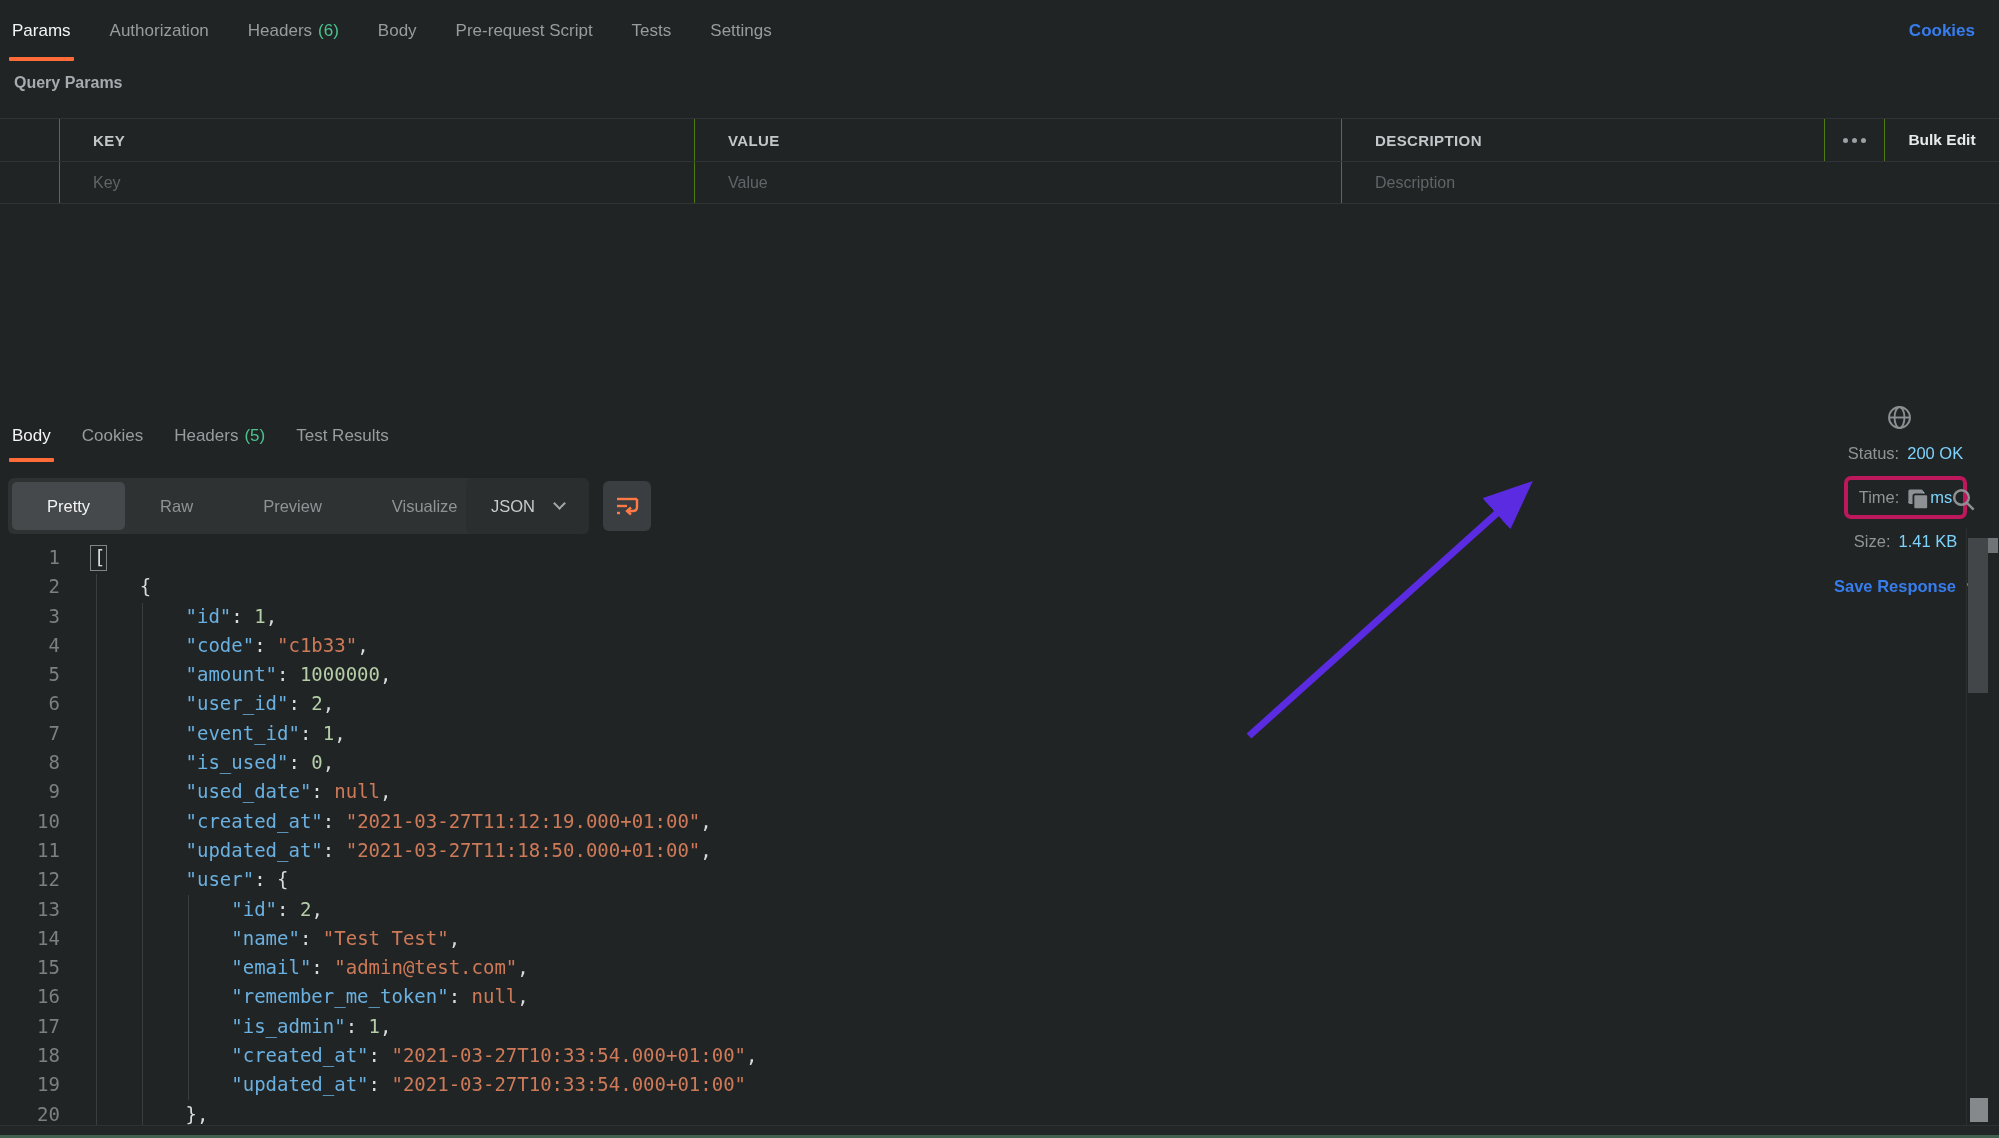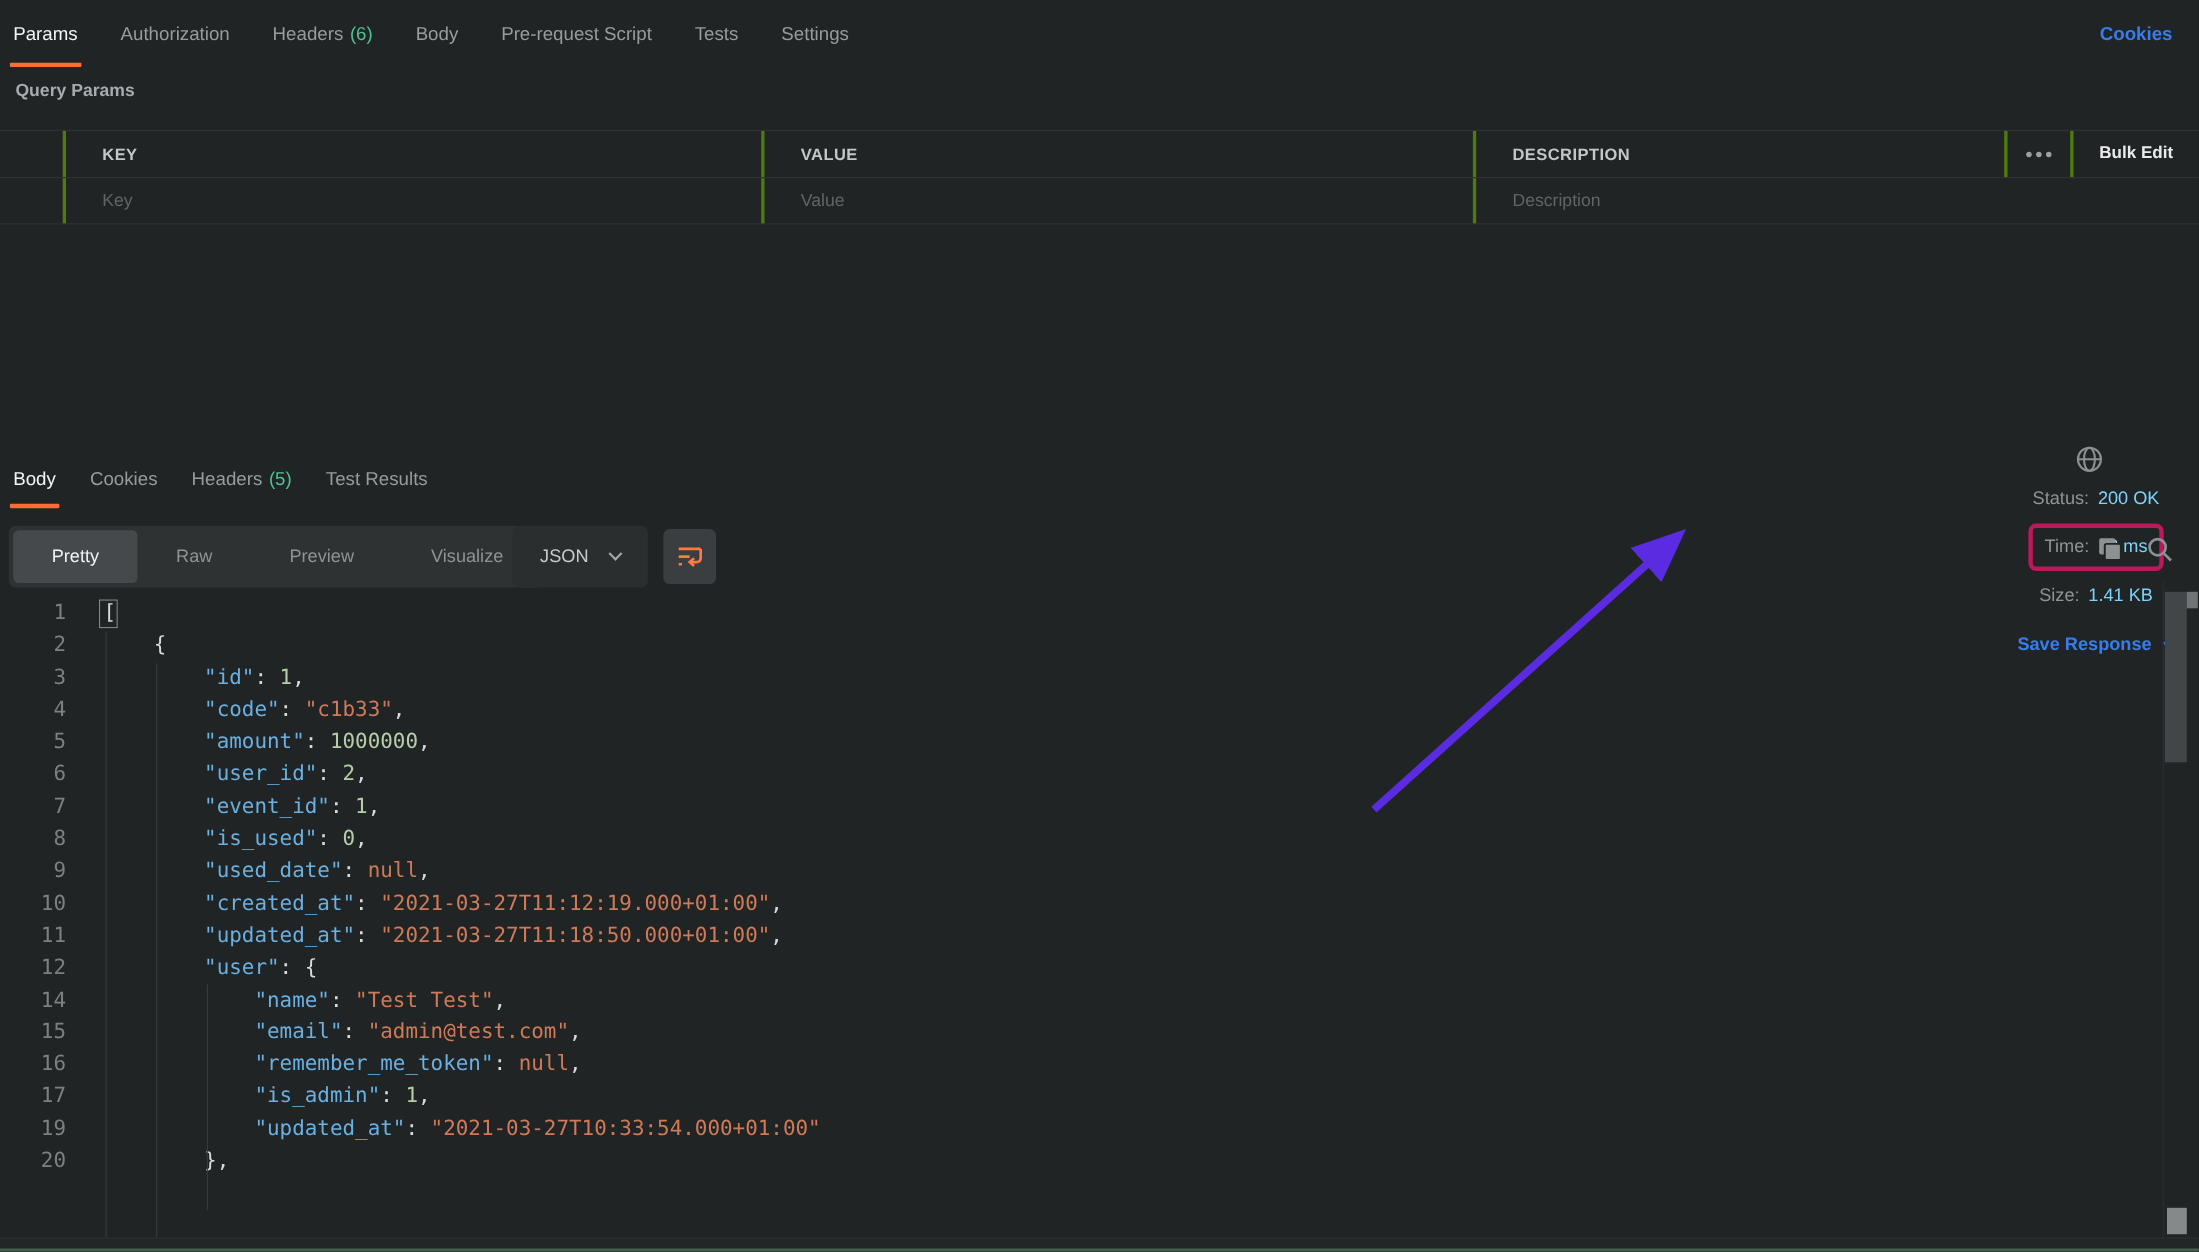--- a/index.html
+++ b/index.html
@@ -14,21 +14,21 @@
   .tab { position:relative; font-size:17px; color:#9throughb; color:#979c9f; cursor:pointer; height:62px; display:flex; align-items:center; gap:6px; }
   .tab .count { color:#4cc38f; }
   .tab.active { color:#f4f5f5; }
   .tab.active::after { content:""; position:absolute; left:-3px; right:-3px; bottom:1px; height:4px; background:#ff6c37; border-radius:1px; }
   .cookies-link { position:absolute; right:24px; top:0; height:62px; display:flex; align-items:center; color:#377dee; font-size:17px; font-weight:600; cursor:pointer; }
   
   .qp-title { position:absolute; top:74px; left:14px; font-size:16px; font-weight:700; color:#a6abaf; }
   .qp-table { position:absolute; top:118px; left:0; width:1999px; }
   .qp-row { display:flex; height:43px; border-top:1px solid #313436; }
   .qp-row:last-child { border-bottom:1px solid #313436; }
-  .qp-cell { height:100%; display:flex; align-items:center; border-right:3px solid #4d7c0f; padding-left:33px; }
+  .qp-cell { height:100%; display:flex; align-items:center; border-right:1px solid #4d7c0f; padding-left:33px; }
   .qp-cell.noborder { border-right:none; }
   .c-blank { width:60px; padding-left:0; }
   .c-key { width:635px; }
   .c-value { width:647px; }
   .c-desc { width:483px; }
   .c-more { width:60px; padding-left:0; justify-content:center; }
   .c-bulk { width:114px; padding-left:0; justify-content:center; }
   .qp-head { font-size:15px; font-weight:700; color:#c3c7ca; letter-spacing:.4px; }
   .qp-placeholder { font-size:16px; color:#5f6568; }
   .bulk-edit { font-size:15.5px; font-weight:700; color:#e8eaeb; cursor:pointer; }
@@ -234,24 +234,26 @@
         <div class="code-line"><span class="ln">3</span><span class="tx"><span>        </span><span class="tk-k">"id"</span><span>: </span><span class="tk-n">1</span><span>,</span></span></div>
         <div class="code-line"><span class="ln">4</span><span class="tx"><span>        </span><span class="tk-k">"code"</span><span>: </span><span class="tk-s">"c1b33"</span><span>,</span></span></div>
         <div class="code-line"><span class="ln">5</span><span class="tx"><span>        </span><span class="tk-k">"amount"</span><span>: </span><span class="tk-n">1000000</span><span>,</span></span></div>
         <div class="code-line"><span class="ln">6</span><span class="tx"><span>        </span><span class="tk-k">"user_id"</span><span>: </span><span class="tk-n">2</span><span>,</span></span></div>
         <div class="code-line"><span class="ln">7</span><span class="tx"><span>        </span><span class="tk-k">"event_id"</span><span>: </span><span class="tk-n">1</span><span>,</span></span></div>
         <div class="code-line"><span class="ln">8</span><span class="tx"><span>        </span><span class="tk-k">"is_used"</span><span>: </span><span class="tk-n">0</span><span>,</span></span></div>
         <div class="code-line"><span class="ln">9</span><span class="tx"><span>        </span><span class="tk-k">"used_date"</span><span>: </span><span class="tk-u">null</span><span>,</span></span></div>
         <div class="code-line"><span class="ln">10</span><span class="tx"><span>        </span><span class="tk-k">"created_at"</span><span>: </span><span class="tk-s">"2021-03-27T11:12:19.000+01:00"</span><span>,</span></span></div>
         <div class="code-line"><span class="ln">11</span><span class="tx"><span>        </span><span class="tk-k">"updated_at"</span><span>: </span><span class="tk-s">"2021-03-27T11:18:50.000+01:00"</span><span>,</span></span></div>
         <div class="code-line"><span class="ln">12</span><span class="tx"><span>        </span><span class="tk-k">"user"</span><span>: {</span></span></div>
+        <div class="code-line"><span class="ln">13</span><span class="tx"><span>            </span><span class="tk-k">"id"</span><span>: </span><span class="tk-n">2</span><span>,</span></span></div>
         <div class="code-line"><span class="ln">14</span><span class="tx"><span>            </span><span class="tk-k">"name"</span><span>: </span><span class="tk-s">"Test Test"</span><span>,</span></span></div>
         <div class="code-line"><span class="ln">15</span><span class="tx"><span>            </span><span class="tk-k">"email"</span><span>: </span><span class="tk-s">"admin@test.com"</span><span>,</span></span></div>
         <div class="code-line"><span class="ln">16</span><span class="tx"><span>            </span><span class="tk-k">"remember_me_token"</span><span>: </span><span class="tk-u">null</span><span>,</span></span></div>
         <div class="code-line"><span class="ln">17</span><span class="tx"><span>            </span><span class="tk-k">"is_admin"</span><span>: </span><span class="tk-n">1</span><span>,</span></span></div>
+        <div class="code-line"><span class="ln">18</span><span class="tx"><span>            </span><span class="tk-k">"created_at"</span><span>: </span><span class="tk-s">"2021-03-27T10:33:54.000+01:00"</span><span>,</span></span></div>
         <div class="code-line"><span class="ln">19</span><span class="tx"><span>            </span><span class="tk-k">"updated_at"</span><span>: </span><span class="tk-s">"2021-03-27T10:33:54.000+01:00"</span></span></div>
         <div class="code-line"><span class="ln">20</span><span class="tx"><span>        },</span></span></div>
       </div>
   </div>
 
   <div class="vscroll-track"></div>
   <div class="vscroll-thumb"></div>
   <div class="vscroll-cap"></div>
   <div class="vscroll-btn"></div>
 

